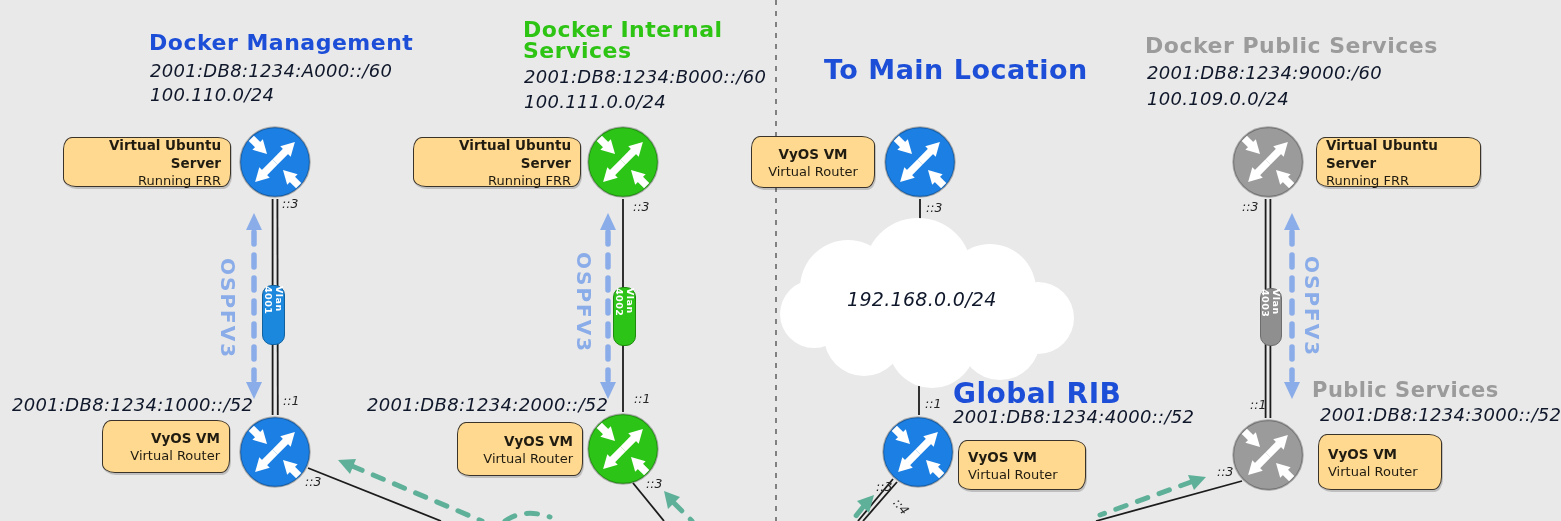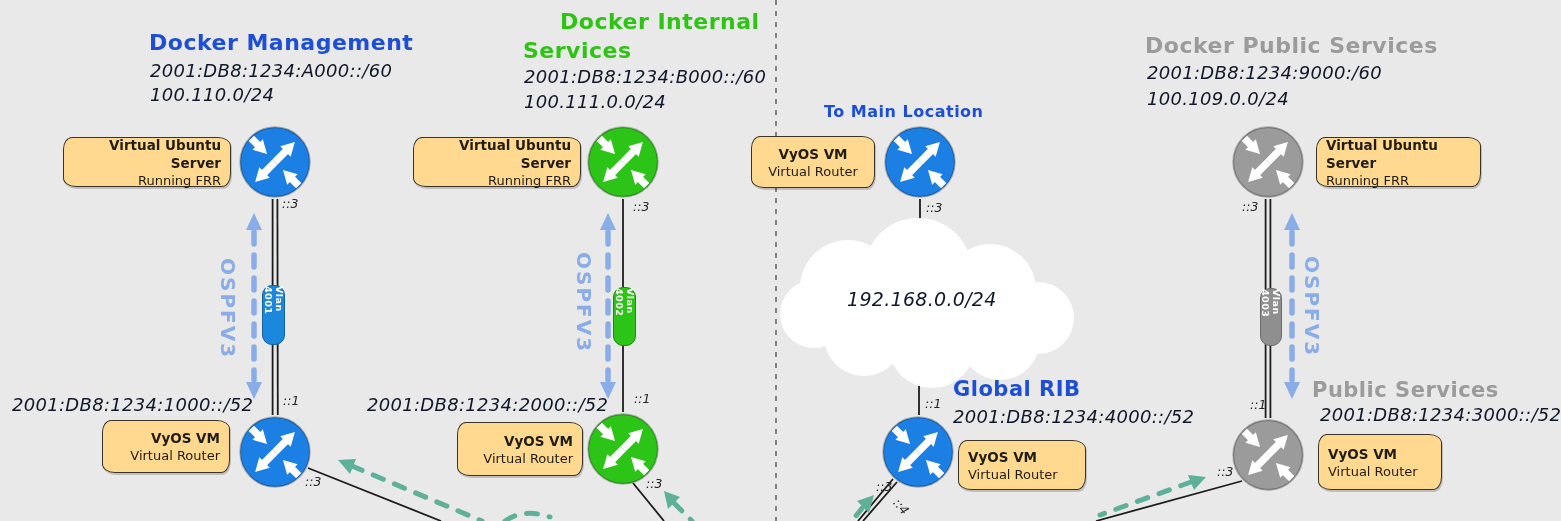--- a/index.html
+++ b/index.html
@@ -111,36 +111,36 @@
       <polygon points="608,399 600,382 616,382"></polygon>
       <polygon points="1292,213 1284,230 1300,230"></polygon>
       <polygon points="1292,399 1284,382 1300,382"></polygon>
     </g>
   </svg>
 
   <div class="txt title t-blue" style="left:149px;top:30px;">Docker Management</div>
   <div class="txt subnet" style="left:150px;top:60px;">2001:DB8:1234:A000::/60</div>
   <div class="txt subnet" style="left:150px;top:84px;">100.110.0/24</div>
 
-  <div class="txt title t-green" style="left:523px;top:9px;margin-left:37px;">Docker Internal</div>
+  <div class="txt title t-green" style="left:523px;top:17px;">Docker Internal</div>
   <div class="txt title t-green" style="left:523px;top:38px;">Services</div>
   <div class="txt subnet" style="left:524px;top:66px;">2001:DB8:1234:B000::/60</div>
   <div class="txt subnet" style="left:524px;top:91px;text-align:center;">100.111.0.0/24</div>
 
-  <div class="txt title t-blue" style="left:824px;top:54px;font-size:16px;margin-top:48px;">To Main Location</div>
+  <div class="txt title t-blue" style="left:824px;top:54px;font-size:27px;">To Main Location</div>
 
   <div class="txt title t-gray" style="left:1145px;top:33px;">Docker Public Services</div>
   <div class="txt subnet" style="left:1147px;top:62px;">2001:DB8:1234:9000:/60</div>
   <div class="txt subnet" style="left:1147px;top:88px;">100.109.0.0/24</div>
 
   <div class="txt subnet" style="left:12px;top:394px;">2001:DB8:1234:1000::/52</div>
 
   <div class="txt subnet" style="left:367px;top:394px;">2001:DB8:1234:2000::/52</div>
 
-  <div class="txt title t-blue" style="left:953px;top:377px;font-size:21px;">Global RIB</div>
+  <div class="txt title t-blue" style="left:953px;top:377px;font-size:28px;">Global RIB</div>
   <div class="txt subnet" style="left:953px;top:406px;">2001:DB8:1234:4000::/52</div>
 
   <div class="txt title t-gray" style="left:1312px;top:378px;font-size:21px;">Public Services</div>
   <div class="txt subnet" style="left:1320px;top:404px;">2001:DB8:1234:3000::/52</div>
 
   <div class="txt subnet" style="left:847px;top:288px;z-index:3;font-size:19px;">192.168.0.0/24</div>
 
   <div class="ospf" style="left:216px;top:258px;">OSPFV3</div>
   <div class="ospf" style="left:572px;top:252px;">OSPFV3</div>
   <div class="ospf" style="left:1300px;top:256px;">OSPFV3</div>

